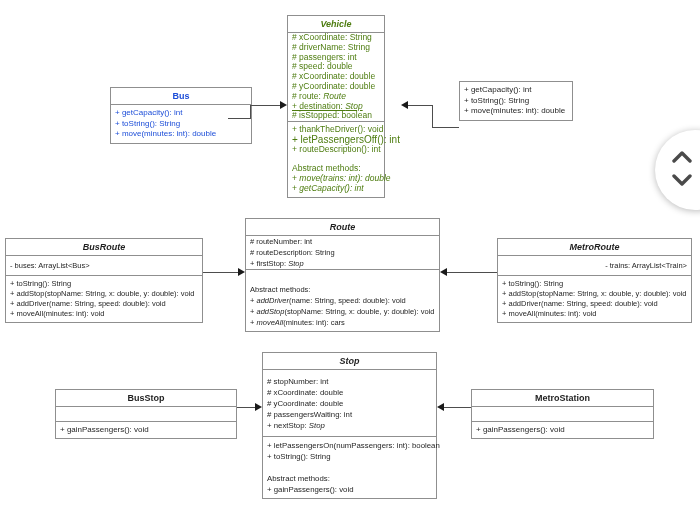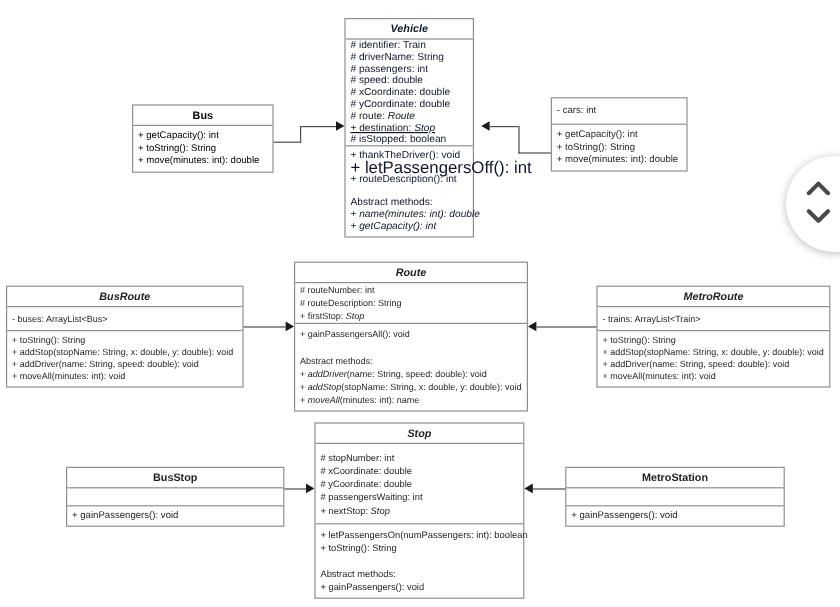--- a/index.html
+++ b/index.html
@@ -32,93 +32,89 @@
       <svg width="22" height="13" viewBox="0 0 22 13">
         <polyline points="3,11 11,3 19,11" fill="none" stroke="#4a4a4a" stroke-width="3.4" stroke-linecap="round" stroke-linejoin="round"></polyline>
       </svg>
     </button>
     <button class="fab-btn" aria-label="scroll down">
       <svg width="22" height="13" viewBox="0 0 22 13">
         <polyline points="3,2 11,10 19,2" fill="none" stroke="#4a4a4a" stroke-width="3.4" stroke-linecap="round" stroke-linejoin="round"></polyline>
       </svg>
     </button>
   </div>
-<div class="uml-class" style="left: 287px; top: 15px; width: 108px; border-color: rgb(143, 143, 143); color: #0f172a;">
+<div class="uml-class" style="left: 287px; top: 15px; width: 98px; border-color: rgb(143, 143, 143); color: #4d7c0f;">
       <div class="uml-title abstract" style="border-color: rgb(143, 143, 143);">Vehicle</div>
       <div class="uml-attrs" style="height: 89px; border-color: rgb(143, 143, 143);">
-        <div class="row" style="font-size: 8.5px; line-height: 9.8px;"><span># identifier: Train</span></div>
+        <div class="row" style="font-size: 8.5px; line-height: 9.8px;"><span># xCoordinate: String</span></div>
         <div class="row" style="font-size: 8.5px; line-height: 9.8px;"><span># driverName: String</span></div>
         <div class="row" style="font-size: 8.5px; line-height: 9.8px;"><span># passengers: int</span></div>
         <div class="row" style="font-size: 8.5px; line-height: 9.8px;"><span># speed: double</span></div>
         <div class="row" style="font-size: 8.5px; line-height: 9.8px;"><span># xCoordinate: double</span></div>
         <div class="row" style="font-size: 8.5px; line-height: 9.8px;"><span># yCoordinate: double</span></div>
         <div class="row" style="font-size: 8.5px; line-height: 9.8px;"><span># route: </span><span class="it">Route</span></div>
         <div class="row" style="font-size: 8.5px; line-height: 9.8px; text-decoration: underline;"><span>+ destination: </span><span class="it">Stop</span></div>
         <div class="row" style="font-size: 8.5px; line-height: 9.8px;"><span># isStopped: boolean</span></div>
       </div>
       <div class="uml-methods">
         <div class="row" style="font-size: 8.5px; line-height: 9.8px;"><span>+ thankTheDriver(): void</span></div>
-        <div class="row" style="font-size: 14px; line-height: 9.8px;"><span>+ letPassengersOff(): int</span></div>
+        <div class="row" style="font-size: 10px; line-height: 9.8px;"><span>+ letPassengersOff(): int</span></div>
         <div class="row" style="font-size: 8.5px; line-height: 9.8px;"><span>+ routeDescription(): int</span></div>
         <div class="row" style="font-size: 8.5px; line-height: 9.8px;">&nbsp;</div>
         <div class="row" style="font-size: 8.5px; line-height: 9.8px;"><span>Abstract methods:</span></div>
-        <div class="row" style="font-size: 8.5px; line-height: 9.8px;"><span>+ </span><span class="it">name(minutes: int): double</span></div>
+        <div class="row" style="font-size: 8.5px; line-height: 9.8px;"><span>+ </span><span class="it">move(trains: int): double</span></div>
         <div class="row" style="font-size: 8.5px; line-height: 9.8px;"><span>+ </span><span class="it">getCapacity(): int</span></div>
       </div>
     </div>
-    <div class="uml-class" style="left: 110px; top: 87px; width: 118px; border-color: rgb(143, 143, 143); color: #000000;">
+    <div class="uml-class" style="left: 110px; top: 87px; width: 142px; border-color: rgb(143, 143, 143); color: #1d4ed8;">
       <div class="uml-title" style="border-color: rgb(143, 143, 143);">Bus</div>
       <div class="uml-methods">
         <div class="row" style="font-size: 8px; line-height: 10.5px;"><span>+ getCapacity(): int</span></div>
         <div class="row" style="font-size: 8px; line-height: 10.5px;"><span>+ toString(): String</span></div>
         <div class="row" style="font-size: 8px; line-height: 10.5px;"><span>+ move(minutes: int): double</span></div>
       </div>
     </div>
     <div class="uml-class" style="left: 459px; top: 81px; width: 114px; border-color: rgb(143, 143, 143); color: rgb(31, 31, 31);">
-      <div class="uml-attrs" style="height: 22px; border-color: rgb(143, 143, 143);">
-        <div class="row" style="font-size: 8px; line-height: 10.5px;"><span>- cars: int</span></div>
-      </div>
       <div class="uml-methods">
         <div class="row" style="font-size: 8px; line-height: 10.5px;"><span>+ getCapacity(): int</span></div>
         <div class="row" style="font-size: 8px; line-height: 10.5px;"><span>+ toString(): String</span></div>
         <div class="row" style="font-size: 8px; line-height: 10.5px;"><span>+ move(minutes: int): double</span></div>
       </div>
     </div>
     <div class="uml-class" style="left: 245px; top: 218px; width: 195px; border-color: rgb(143, 143, 143); color: rgb(31, 31, 31);">
       <div class="uml-title abstract" style="border-color: rgb(143, 143, 143);">Route</div>
       <div class="uml-attrs" style="height: 34px; border-color: rgb(143, 143, 143); justify-content: flex-end;">
         <div class="row" style="font-size: 7.5px; line-height: 11px;"><span># routeNumber: int</span></div>
         <div class="row" style="font-size: 7.5px; line-height: 11px;"><span># routeDescription: String</span></div>
         <div class="row" style="font-size: 7.5px; line-height: 11px;"><span>+ firstStop: </span><span class="it">Stop</span></div>
       </div>
       <div class="uml-methods">
-        <div class="row" style="font-size: 7.5px; line-height: 11px;"><span>+ gainPassengersAll(): void</span></div>
         <div class="row" style="font-size: 7.5px; line-height: 11px;">&nbsp;</div>
         <div class="row" style="font-size: 7.5px; line-height: 11px;"><span>Abstract methods:</span></div>
         <div class="row" style="font-size: 7.5px; line-height: 11px;"><span>+ </span><span class="it">addDriver</span><span>(name: String, speed: double): void</span></div>
         <div class="row" style="font-size: 7.5px; line-height: 11px;"><span>+ </span><span class="it">addStop</span><span>(stopName: String, x: double, y: double): void</span></div>
-        <div class="row" style="font-size: 7.5px; line-height: 11px;"><span>+ </span><span class="it">moveAll</span><span>(minutes: int): name</span></div>
+        <div class="row" style="font-size: 7.5px; line-height: 11px;"><span>+ </span><span class="it">moveAll</span><span>(minutes: int): cars</span></div>
       </div>
     </div>
     <div class="uml-class" style="left: 5px; top: 238px; width: 198px; border-color: rgb(143, 143, 143); color: rgb(31, 31, 31);">
       <div class="uml-title abstract" style="border-color: rgb(143, 143, 143);">BusRoute</div>
       <div class="uml-attrs" style="height: 20px; border-color: rgb(143, 143, 143);">
         <div class="row" style="font-size: 7.5px; line-height: 10px;"><span>- buses: ArrayList&lt;Bus&gt;</span></div>
       </div>
       <div class="uml-methods">
         <div class="row" style="font-size: 7.5px; line-height: 10px;"><span>+ toString(): String</span></div>
         <div class="row" style="font-size: 7.5px; line-height: 10px;"><span>+ addStop(stopName: String, x: double, y: double): void</span></div>
         <div class="row" style="font-size: 7.5px; line-height: 10px;"><span>+ addDriver(name: String, speed: double): void</span></div>
         <div class="row" style="font-size: 7.5px; line-height: 10px;"><span>+ moveAll(minutes: int): void</span></div>
       </div>
     </div>
     <div class="uml-class" style="left: 497px; top: 238px; width: 195px; border-color: rgb(143, 143, 143); color: rgb(31, 31, 31);">
       <div class="uml-title abstract" style="border-color: rgb(143, 143, 143);">MetroRoute</div>
       <div class="uml-attrs" style="height: 20px; border-color: rgb(143, 143, 143);">
-        <div class="row" style="font-size: 7.5px; line-height: 10px;"><span>- trains: ArrayList&lt;Train&gt;</span></div>
+        <div class="row" style="font-size: 7.5px; line-height: 10px; text-align: right;"><span>- trains: ArrayList&lt;Train&gt;</span></div>
       </div>
       <div class="uml-methods">
         <div class="row" style="font-size: 7.5px; line-height: 10px;"><span>+ toString(): String</span></div>
         <div class="row" style="font-size: 7.5px; line-height: 10px;"><span>+ addStop(stopName: String, x: double, y: double): void</span></div>
         <div class="row" style="font-size: 7.5px; line-height: 10px;"><span>+ addDriver(name: String, speed: double): void</span></div>
         <div class="row" style="font-size: 7.5px; line-height: 10px;"><span>+ moveAll(minutes: int): void</span></div>
       </div>
     </div>
     <div class="uml-class" style="left: 262px; top: 352px; width: 175px; border-color: rgb(143, 143, 143); color: rgb(31, 31, 31);">
       <div class="uml-title abstract" style="border-color: rgb(143, 143, 143);">Stop</div>

